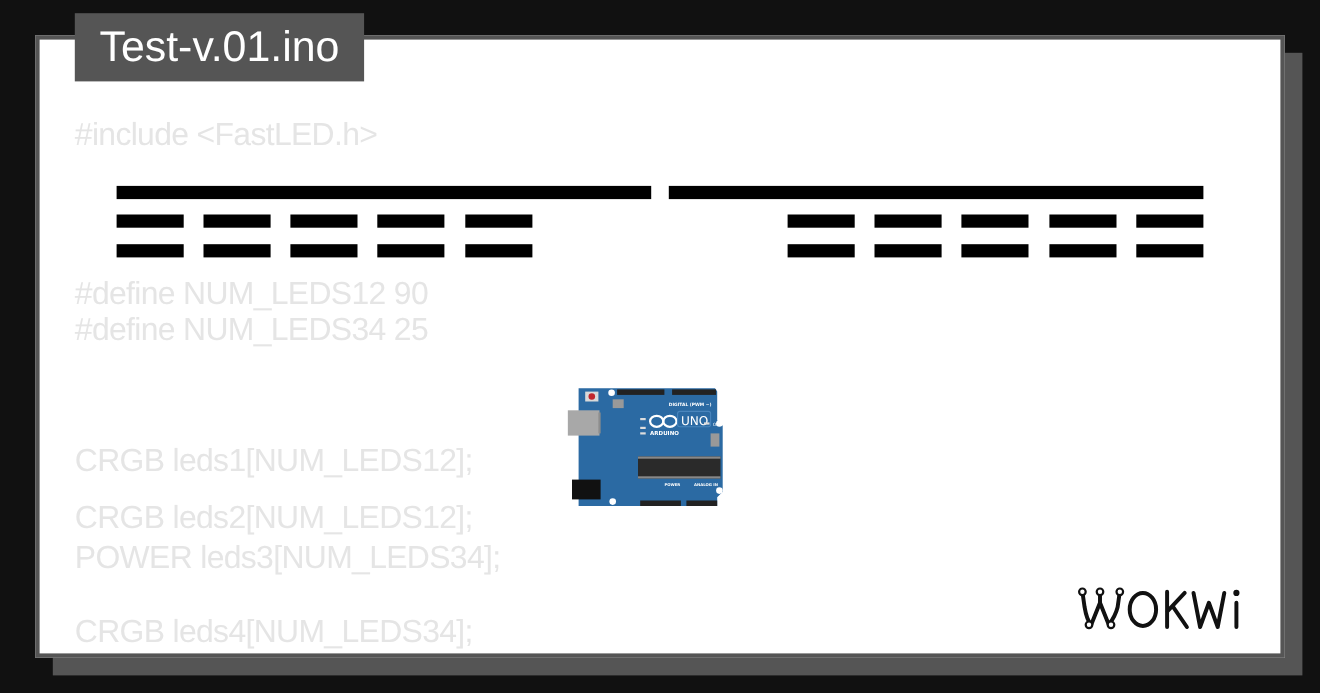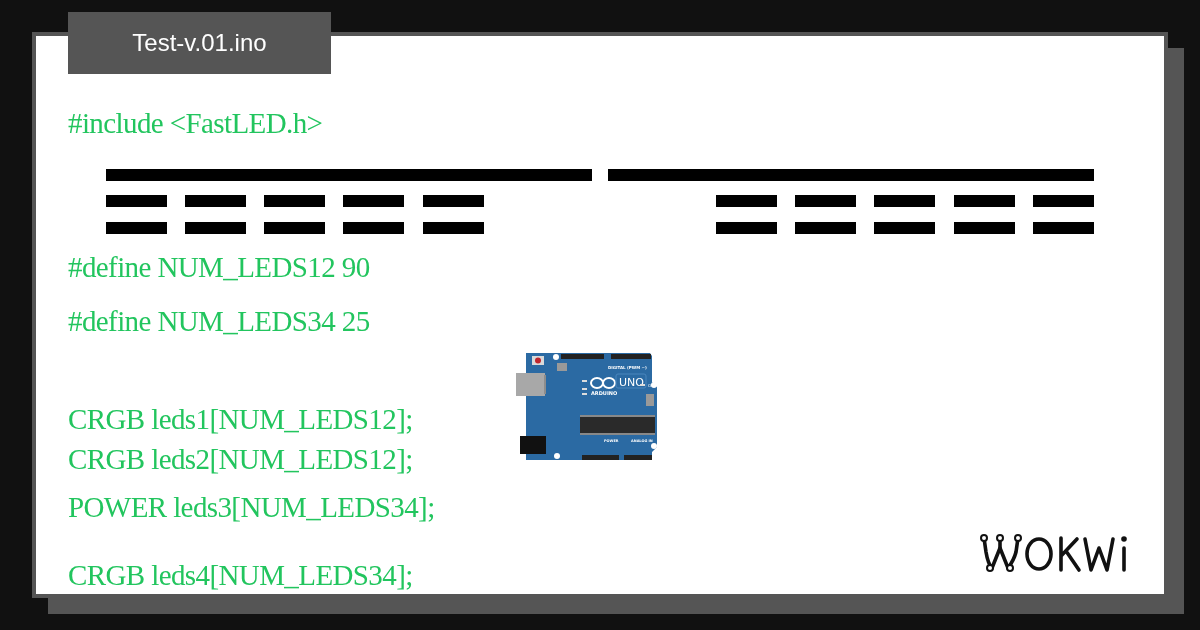--- a/index.html
+++ b/index.html
@@ -13,46 +13,46 @@
       background: #555555;
     }
     .card {
       position: absolute; left: 32px; top: 32px; width: 1128px; height: 558px;
       background: #ffffff; border: 4px solid #555555;
     }
     .title-box {
       position: absolute; left: 68px; top: 12px; height: 62px; width: 263px;
       background: #555555; color: #ffffff;
       font-family: "Liberation Sans", sans-serif;
-      font-size: 24px; line-height: 62px; text-align: center;
+      font-size: 39px; line-height: 62px; text-align: center;
       box-sizing: border-box; padding-top: 0px;
     }
     .code-line {
       position: absolute; left: 68px;
-      font-family: Liberation Serif, serif;
-      font-size: 29px; color: #22c55e; white-space: pre;
+      font-family: Liberation Sans, sans-serif;
+      font-size: 29px; color: #e5e5e5; white-space: pre;
       line-height: 34px; letter-spacing: -0.6px;
     }
     .bar { position: absolute; background: #000; height: 12px; }
     .arduino { position: absolute; left: 516px; top: 352px; width: 142px; height: 109px; }
     .wokwi { position: absolute; left: 978px; top: 530px; width: 172px; height: 44px; }
   </style>
 </head>
 <body>
 
 <div class="shadow"></div>
 <div class="card"></div>
 
 <div class="title-box">Test-v.01.ino</div>
 
 <div class="code-line" style="top:106px">#include &lt;FastLED.h&gt;</div>
 <div class="code-line" style="top:250px">#define NUM_LEDS12 90</div>
-<div class="code-line" style="top:304px">#define NUM_LEDS34 25</div>
+<div class="code-line" style="top:283px">#define NUM_LEDS34 25</div>
 <div class="code-line" style="top:402px">CRGB leds1[NUM_LEDS12];</div>
-<div class="code-line" style="top:442px">CRGB leds2[NUM_LEDS12];</div>
+<div class="code-line" style="top:454px">CRGB leds2[NUM_LEDS12];</div>
 <div class="code-line" style="top:490px">POWER leds3[NUM_LEDS34];</div>
 <div class="code-line" style="top:558px">CRGB leds4[NUM_LEDS34];</div>
 
 <div>
   <div class="bar" style="left:106px;top:169px;width:486px"></div>
   <div class="bar" style="left:608px;top:169px;width:486px"></div>
 
   <div class="bar" style="left:106px;top:195px;width:61px"></div>
   <div class="bar" style="left:185px;top:195px;width:61px"></div>
   <div class="bar" style="left:264px;top:195px;width:61px"></div>

